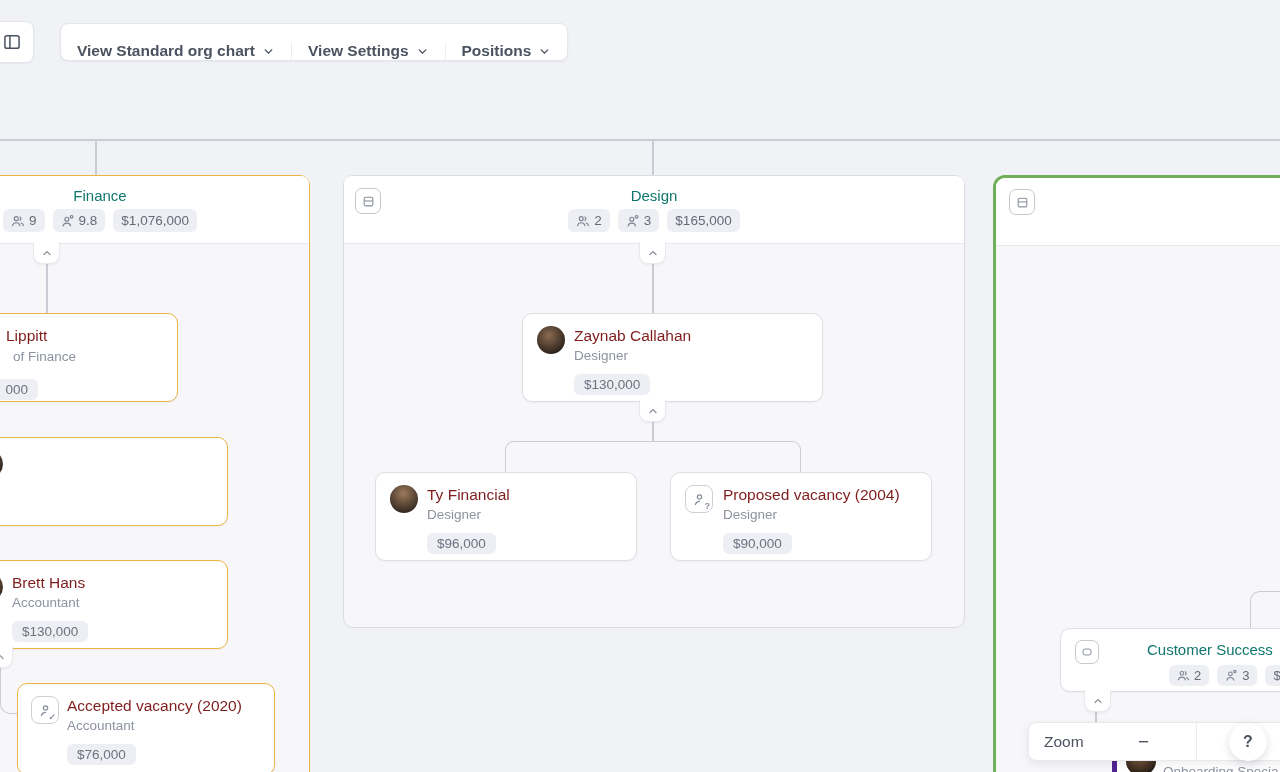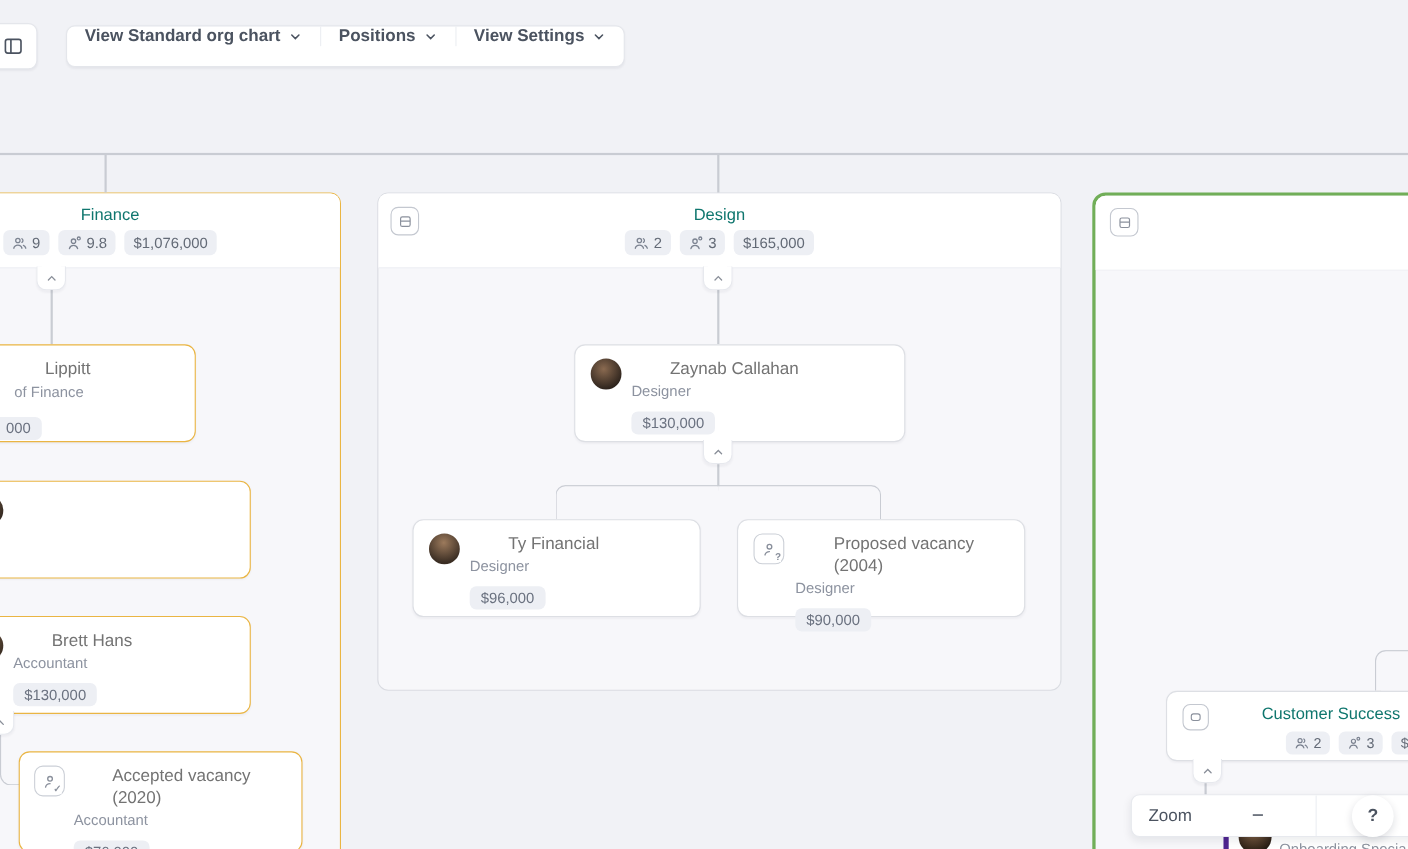--- a/index.html
+++ b/index.html
@@ -13,21 +13,21 @@
   .line { position:absolute; background:#c9ccd3; z-index:2; }
   .curve { position:absolute; border:0 solid #c9ccd3; background:transparent; z-index:2; }
 
   
   .tb-btn {
     position:absolute; background:#fff; border:1px solid #e4e6eb; border-radius:8px;
     box-shadow:0 1px 2px rgba(16,24,40,.05); display:flex; align-items:center; justify-content:center;
     z-index:30; cursor:pointer;
   }
   .btn-group {
-    position:absolute; left:60px; top:23px; height:38px; display:flex; align-items:flex-start;
+    position:absolute; left:60px; top:23px; height:38px; display:flex; align-items:flex-end;
     background:#fff; border:1px solid #e4e6eb; border-radius:8px;
     box-shadow:0 1px 2px rgba(16,24,40,.05); z-index:30;
   }
   .btn-group .menu-btn {
     display:flex; align-items:center; gap:7px; padding:0 16px;
     font-size:15.5px; font-weight:700; color:#4b5360; cursor:pointer; white-space:nowrap;
   }
   .btn-group .menu-btn + .menu-btn { border-left:1px solid #eceef2; }
 
   
@@ -61,21 +61,21 @@
   .card-row { display:flex; padding:12px 14px 12px 14px; gap:9px; }
   .avatar {
     width:28px; height:28px; border-radius:50%; flex:0 0 28px;
     background:radial-gradient(circle at 38% 32%, #9a7a5e, #4a392c 72%);
   }
   .icon-box {
     width:28px; height:28px; flex:0 0 28px; border:1.5px solid #ccd0d7; border-radius:8px;
     position:relative; display:flex; align-items:center; justify-content:center; color:#8a909c;
   }
   .icon-box .sub { position:absolute; right:2px; bottom:1px; font-size:9px; font-weight:700; color:#8a909c; background:#fff; line-height:9px; }
-  .card-name { font-size:15.5px; color:#737373; line-height:20px;margin-left:35px; }
+  .card-name { font-size:15.5px; color:#7f1d1d; line-height:20px; }
   .card-title { font-size:13.5px; color:#8d93a0; line-height:18px; margin-top:1px; }
   .salary-pill {
     display:inline-block; background:#edeff4; border-radius:6px; padding:3px 10px;
     font-size:13.5px; color:#6b7280; margin-top:9px;
   }
 
   
   .notch {
     position:absolute; width:27px; height:22px; background:#fff;
     border:1px solid #e7e9ee; border-top:none; border-radius:0 0 9px 9px;
@@ -344,27 +344,27 @@
 </div>
 
 <div class="btn-group">
   <div class="menu-btn">
     <span>View Standard org chart</span>
     <svg class="svgico" width="13" height="13" viewBox="0 0 24 24" fill="none" stroke="#4b5360" stroke-width="2.6" stroke-linecap="round">
         <path d="M6 9l6 6 6-6"></path>
       </svg>
   </div>
   <div class="menu-btn">
-    <span>Positions</span>
+    <span>View Settings</span>
     <svg class="svgico" width="13" height="13" viewBox="0 0 24 24" fill="none" stroke="#4b5360" stroke-width="2.6" stroke-linecap="round">
         <path d="M6 9l6 6 6-6"></path>
       </svg>
   </div>
   <div class="menu-btn">
-    <span>View Settings</span>
+    <span>Positions</span>
     <svg class="svgico" width="13" height="13" viewBox="0 0 24 24" fill="none" stroke="#4b5360" stroke-width="2.6" stroke-linecap="round">
         <path d="M6 9l6 6 6-6"></path>
       </svg>
   </div>
 </div>
 
 <div class="zoom-bar">
   <div class="zoom-label">Zoom</div>
   <div class="zoom-btn">−</div>
   <div class="zoom-div"></div>

